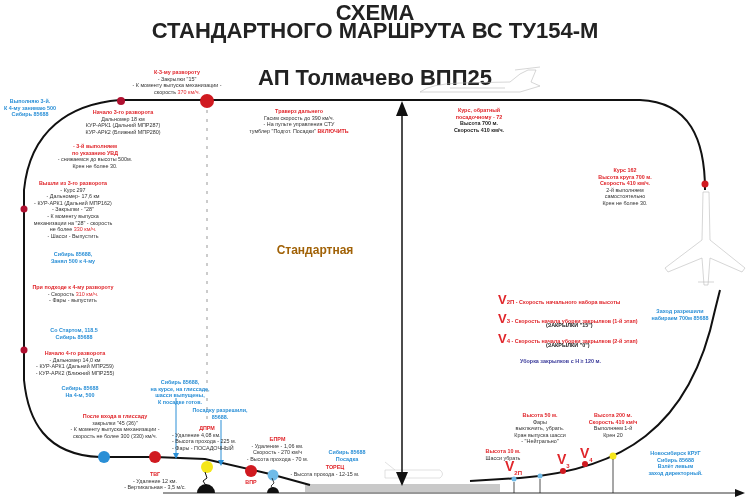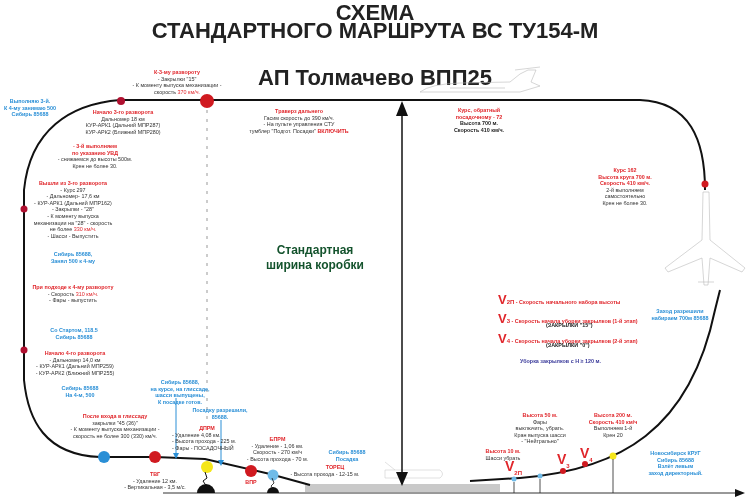--- a/index.html
+++ b/index.html
@@ -4,21 +4,21 @@
 <style>
   html,body{margin:0;padding:0;background:#fff;}
   body{width:750px;height:499px;position:relative;overflow:hidden;font-family:"Liberation Sans",sans-serif;}
   .title{position:absolute;left:0;width:750px;text-align:center;font-weight:bold;color:#222;font-size:22px;line-height:20px;}
   svg.main{position:absolute;left:0;top:0;}
   .lbl{position:absolute;font-size:5.4px;line-height:6.6px;text-align:center;color:#333;white-space:nowrap;}
   .lbl .h{color:#e0262b;font-weight:bold;}
   .lbl .r{color:#e0262b;}
   .lbl .b{font-weight:bold;color:#222;}
   .blue{color:#2a8fd6;font-weight:bold;}
-  .big{position:absolute;font-size:12px;line-height:15px;font-weight:bold;text-align:center;color:#14532d;}
+  .big{position:absolute;font-size:12px;line-height:15px;font-weight:bold;text-align:center;color:#a16207;}
   .vsym{font-size:13px;font-weight:bold;color:#e0262b;}
   .vsub{font-size:6px;font-weight:bold;color:#e0262b;}
   .leg{position:absolute;font-size:5.4px;line-height:7px;white-space:nowrap;}
   .leg .r{color:#e0262b;font-weight:bold;}
   .leg .k{color:#222;font-weight:bold;}
   .leg .p{color:#3a3a9a;font-weight:bold;}
   .vm{position:absolute;font-weight:bold;color:#e0262b;font-size:14px;}
   .vm sub{font-size:6px;}
 </style>
 </head>
@@ -274,21 +274,20 @@
   <div>Крен не более 30.</div>
 </div>
 
 <div class="lbl blue" style="left:640px;top:308px;width:80px;">
   <div>Заход разрешили</div>
   <div>набираем 700м 85688</div>
 </div>
 
 <div class="big" style="left:260px;top:243px;width:110px;">
   <div>Стандартная</div>
-  <div>ширина коробки</div>
 </div>
 
 <div class="leg" style="left:498px;top:296px;">
   <span class="vsym">V</span><span class="vsub">2П</span><span class="r"> - Скорость начального набора высоты</span>
 </div>
 <div class="leg" style="left:498px;top:315px;">
   <span class="vsym">V</span><span class="vsub">3</span><span class="r">  - Скорость начала уборки закрылков (1-й этап)</span>
   <div class="k" style="padding-left:48px;margin-top:-3px;">(ЗАКРЫЛКИ "15")</div>
 </div>
 <div class="leg" style="left:498px;top:335px;">

